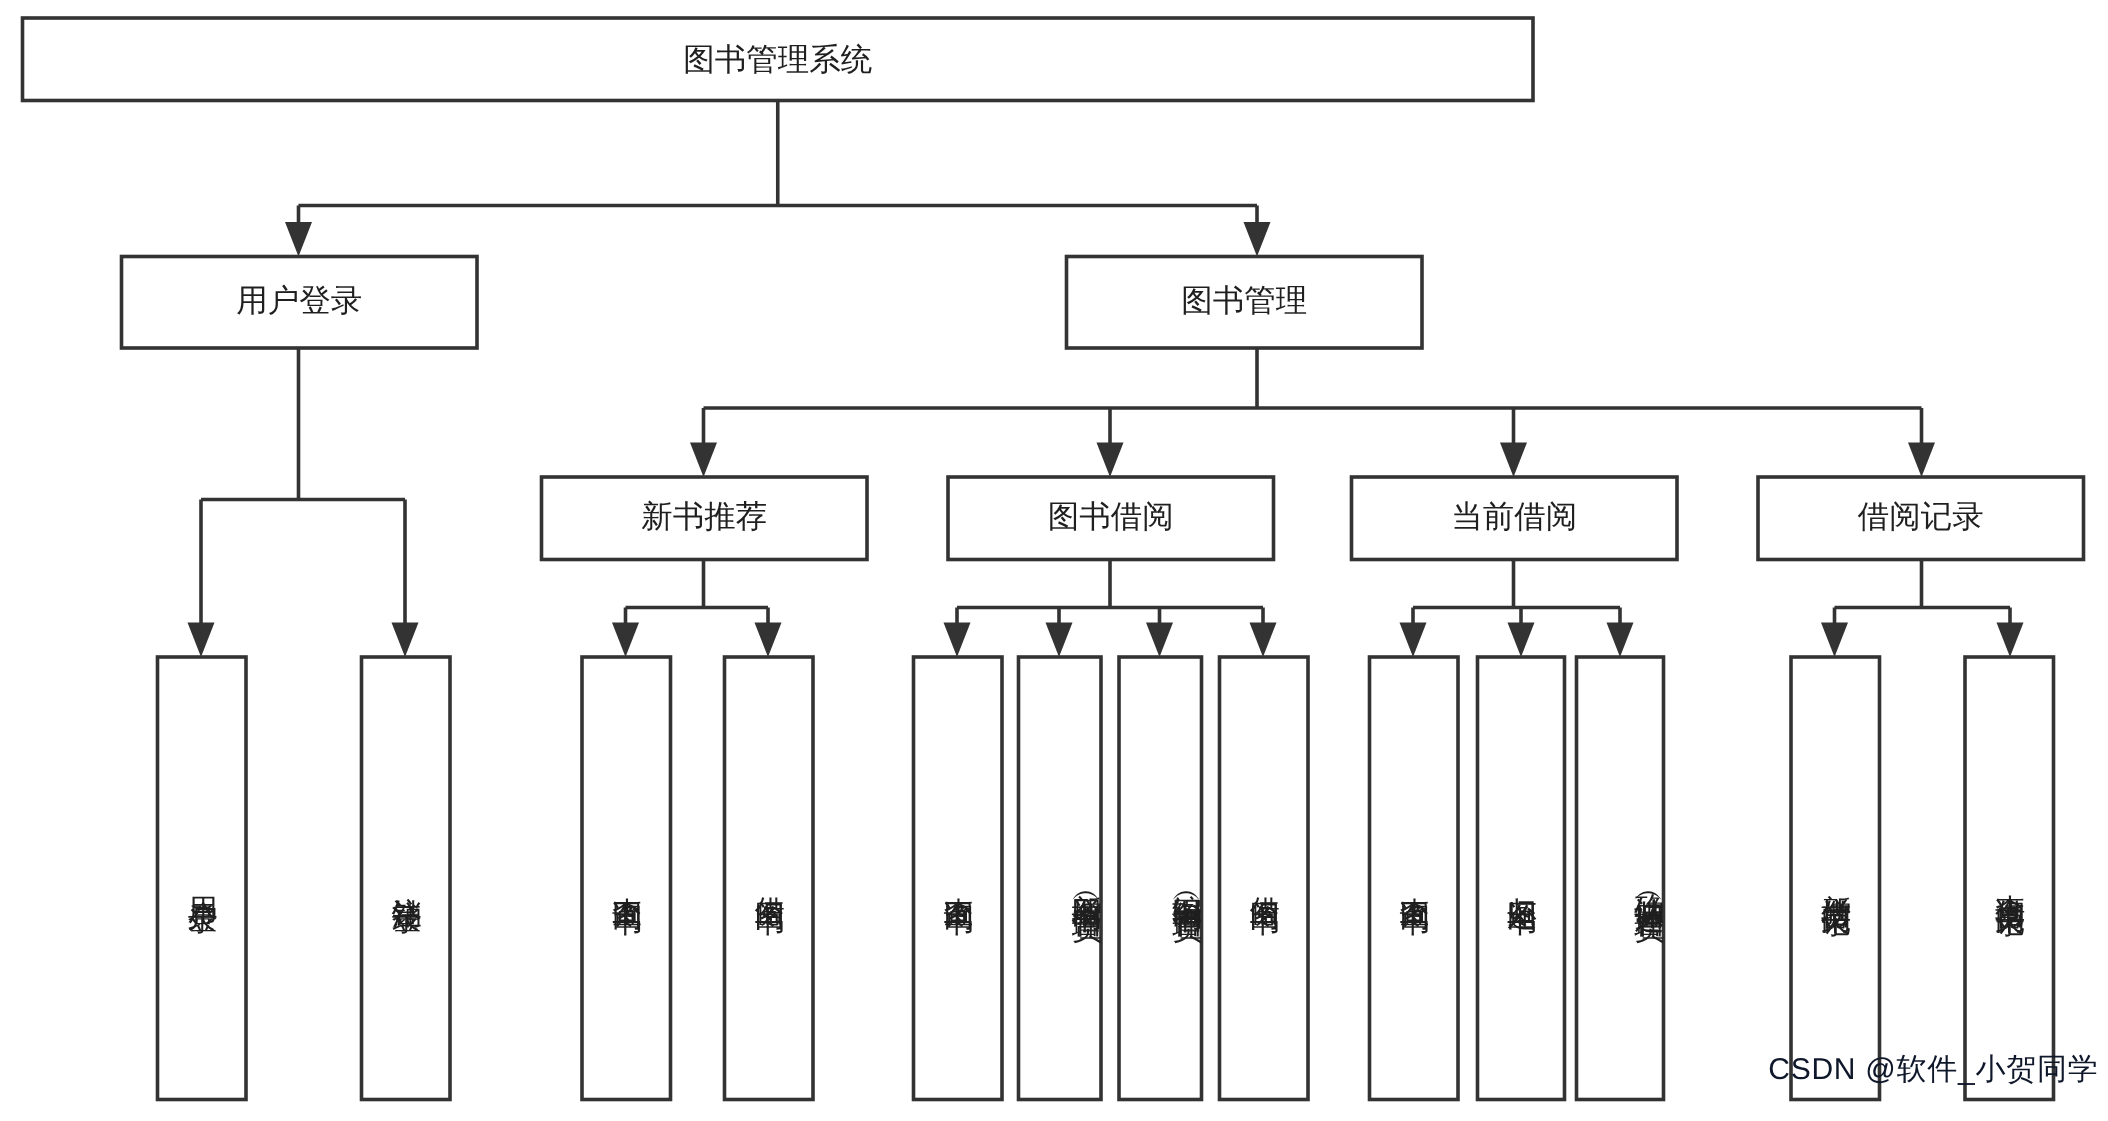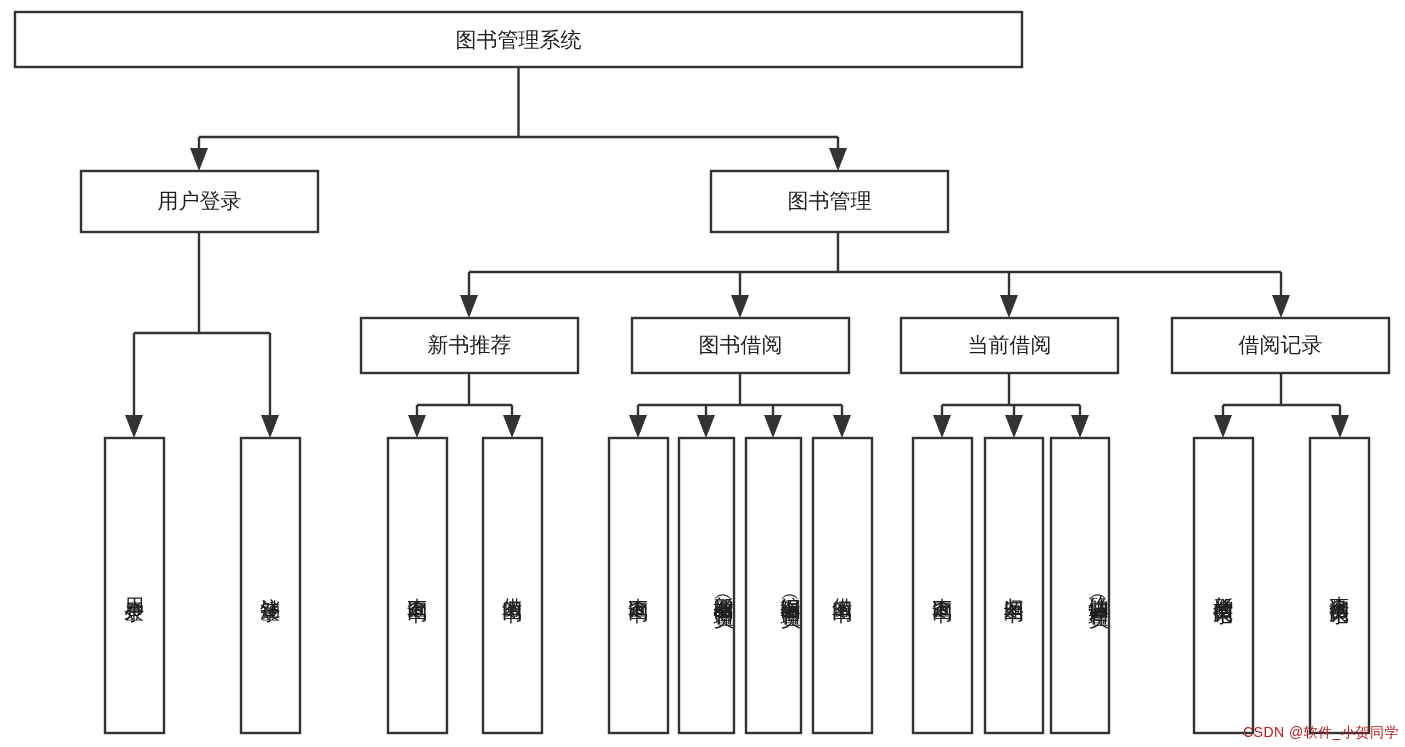--- a/index.html
+++ b/index.html
@@ -59,24 +59,24 @@
     line-height: 1.02;
     letter-spacing: 2px;
     color: #1f1f1f;
     white-space: nowrap;
     text-align: center;
     pointer-events: none;
   }
   .watermark {
     position: absolute;
     right: 6px;
-    bottom: 4px;
-    font-family: "Liberation Sans", "DejaVu Sans", sans-serif;
-    font-size: 14px;
-    color: #b91c1c;
+    bottom: 20px;
+    font-family: "Liberation Sans", "DejaVu Sans", sans-serif;
+    font-size: 20px;
+    color: #0f172a;
     white-space: nowrap;
     letter-spacing: 0.5px;
   }
 </style>
 </head>
 <body>
 
 <div id="diagram-root">
 
   <svg class="tree-canvas" viewBox="0 0 1405 747" xmlns="http://www.w3.org/2000/svg">

